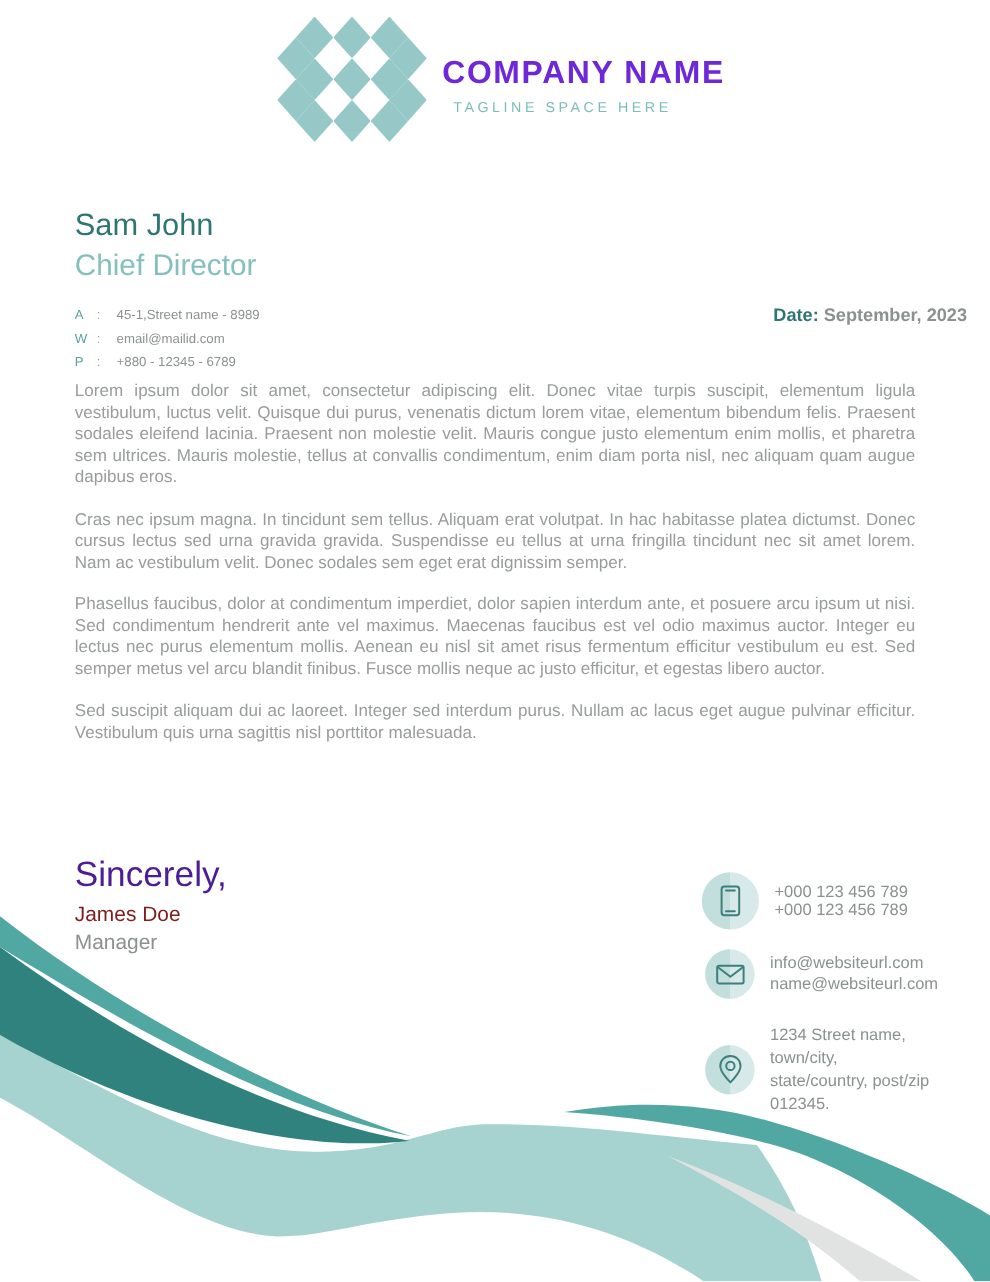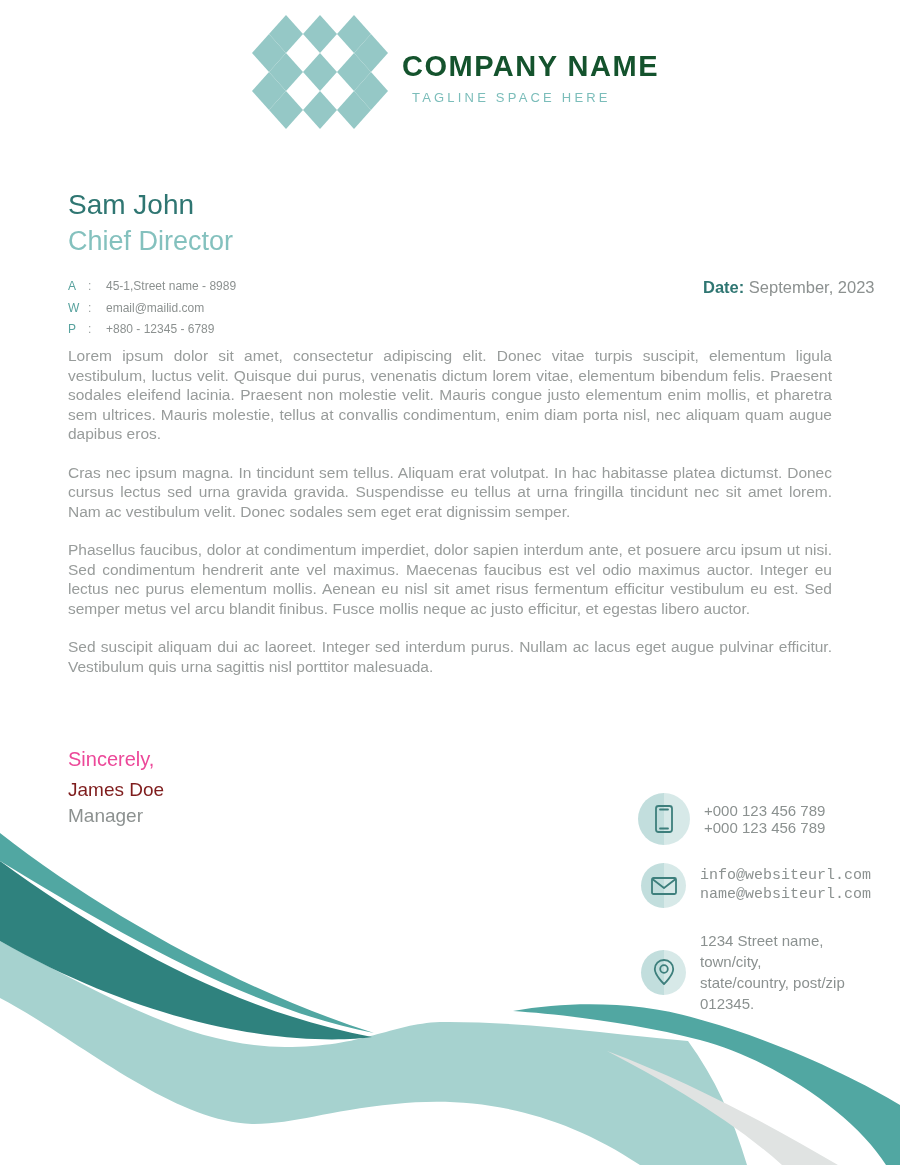--- a/index.html
+++ b/index.html
@@ -6,49 +6,49 @@
   html,body { width:900px; height:1165px; }
   body {
     position:relative; width:900px; height:1165px; background:#ffffff;
     font-family:"Liberation Sans", sans-serif; overflow:hidden;
   }
   
   .logo-block { position:absolute; left:252px; top:15px; width:136px; height:114px; }
   .dm { position:absolute; width:34px; height:38px; background:#95c8c6;
         clip-path:polygon(50% 0, 100% 50%, 50% 100%, 0 50%); }
   .logo-text { position:absolute; left:402px; top:50px; }
-  .company-name { font-size:29px; font-weight:600; letter-spacing:1.5px; color:#14532d;text-align:right; }
+  .company-name { font-size:29px; font-weight:600; letter-spacing:1.5px; color:#6d28d9;text-align:right; }
   .tagline { font-size:13px; font-weight:400; letter-spacing:3.2px; color:#7bbdba; margin-top:7px; padding-left:10px; }
   
   .sender { position:absolute; left:68px; top:189px; }
   .sender-name { font-size:28px; font-weight:500; color:#2f7672; }
   .sender-title { font-size:27px; color:#84c1be; margin-top:5px; }
   .sender-lines { margin-top:19px; font-size:12px; line-height:21.5px; color:#8c9190; }
   .sender-lines .lbl { color:#58a29e; display:inline-block; width:20px; }
   .sender-lines .col { display:inline-block; width:18px; color:#9aa09f; }
   
   .date-line { position:absolute; left:703px; top:278px; font-size:16.5px; }
   .date-line .dlabel { color:#2f7672; font-weight:600; }
-  .date-line .dvalue { color:#8c9190; }
+  .date-line .dvalue { color:#8c9190;font-weight:bold; }
   
   .letter-body { position:absolute; left:68px; top:346px; width:764px; }
   .letter-body p {
     font-size:15.5px; line-height:19.5px; color:#989c9b;
     text-align:justify; margin-bottom:19px;
   }
   
   .closing { position:absolute; left:68px; top:748px; }
-  .closing-word { font-size:20px; font-weight:500; color:#ec4899; }
+  .closing-word { font-size:32px; font-weight:500; color:#4c1d95;margin-top:28px; }
   .signer-name { font-size:19px; color:#7f1d1d; margin-top:8px; }
   .signer-title { font-size:19px; color:#8c9190; margin-top:4px; }
   
   .contact { position:absolute; left:638px; top:793px; width:240px; }
   .c-row { position:absolute; left:0; display:flex; align-items:center; }
   .c-row1 { top:0; }
-  .c-row2 { top:70px;font-family:Liberation Mono, monospace; }
+  .c-row2 { top:70px; }
   .c-row3 { top:137px; }
   .c-circle {
     border-radius:50%; flex:0 0 auto;
     background:linear-gradient(90deg,#c2dedd 50%,#d7e9e8 50%);
     display:flex; align-items:center; justify-content:center;
   }
   .c-circle.big { width:52px; height:52px; }
   .c-circle.sm  { width:45px; height:45px; margin-left:3px; }
   .c-text { margin-left:14px; font-size:15px; color:#8b9190; }
   .c-text.ph div { line-height:17.5px; }

